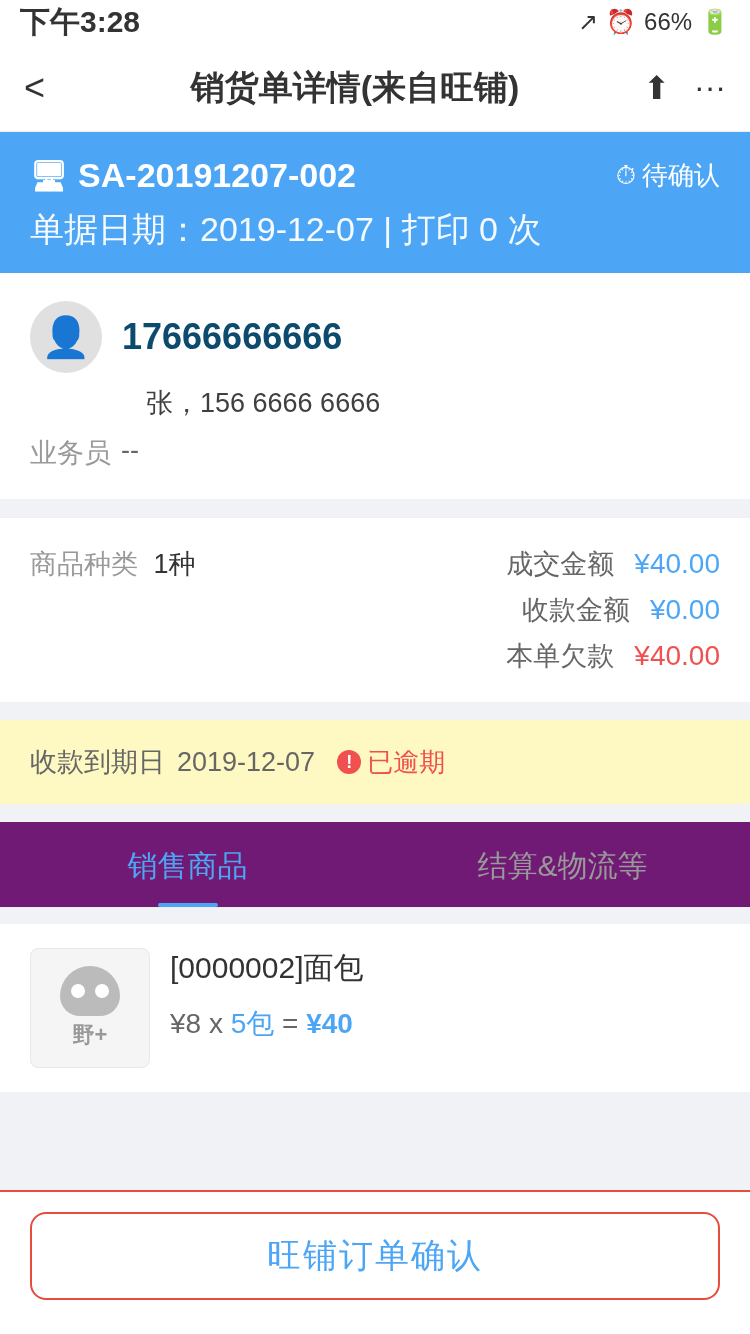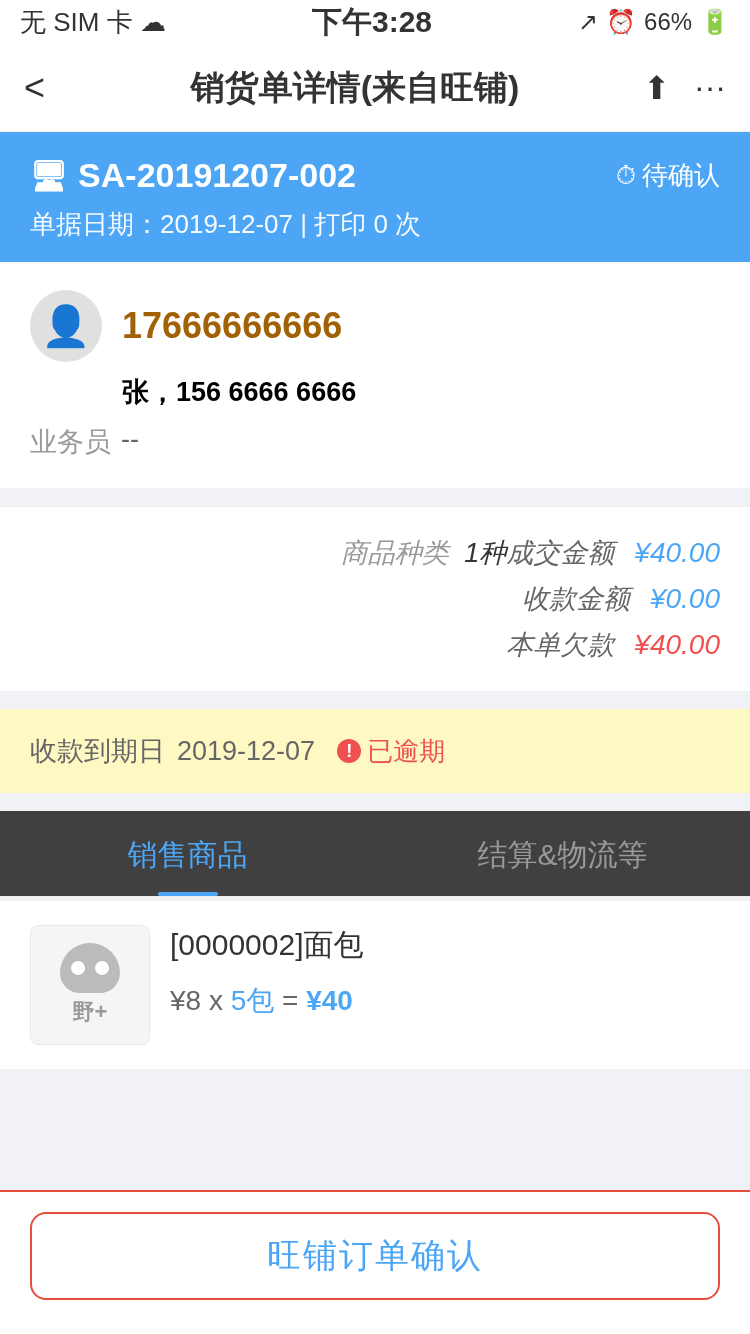--- a/index.html
+++ b/index.html
@@ -90,21 +90,21 @@
     }
     .order-status {
       display: flex;
       align-items: center;
       gap: 6px;
       color: #fff;
       font-size: 26px;
     }
     .order-date {
       color: #fff;
-      font-size: 26px;
+      font-size: 34px;
       opacity: 0.95;
     }
 
     
     .customer-section {
       background: #fff;
       padding: 28px 30px;
       margin-bottom: 18px;
     }
     .customer-top {
@@ -121,28 +121,27 @@
       display: flex;
       align-items: center;
       justify-content: center;
       font-size: 40px;
       color: #999;
       flex-shrink: 0;
     }
     .customer-name {
       font-size: 36px;
       font-weight: 600;
-      color: #a16207;
+      color: #0c4a6e;
     }
     .customer-info {
       font-size: 27px;
-      color: #000000;
+      color: #404040;
       margin-bottom: 14px;
-      margin-left: 92px;
-      font-weight: bold;
+      margin-left: 116px;
     }
     .customer-meta {
       display: flex;
       gap: 60px;
       font-size: 27px;
       color: #666;
       margin-left: 0;
     }
     .meta-item { display: flex; gap: 10px; }
     .meta-label { color: #999; }
@@ -155,23 +154,22 @@
     }
 
     
     .summary-section {
       background: #fff;
       padding: 28px 30px;
       margin-bottom: 18px;
     }
     .summary-row {
       display: flex;
-      justify-content: flex-end;
+      justify-content: space-between;
       align-items: flex-start;
-      font-style: italic;
     }
     .summary-left { font-size: 27px; color: #666; }
     .summary-label { color: #999; margin-right: 8px; }
     .summary-value { color: #333; }
     .summary-right {
       display: flex;
       flex-direction: column;
       align-items: flex-end;
       gap: 10px;
     }
@@ -213,22 +211,22 @@
       color: #fff;
       font-size: 18px;
       display: inline-flex;
       align-items: center;
       justify-content: center;
       font-weight: 700;
     }
 
     
     .tabs-section {
-      background: #404040;
-      margin-bottom: 4px;
+      background: #701a75;
+      margin-bottom: 16px;
     }
     .tabs {
       display: flex;
       border-bottom: 1px solid #eee;
     }
     .tab {
       flex: 1;
       text-align: center;
       padding: 24px 0 20px;
       font-size: 30px;
@@ -345,23 +343,20 @@
       display: flex;
       align-items: center;
       justify-content: center;
       letter-spacing: 2px;
     }
   </style>
 </head>
 <body>
 
 <div class="status-bar">
-  <div class="status-left">
-    <span>无 SIM 卡 ☁</span>
-  </div>
   <div class="status-center">下午3:28</div>
   <div class="status-right">
     <span>↗</span>
     <span>⏰</span>
     <span>66%</span>
     <span>🔋</span>
   </div>
 </div>
 
 <div class="nav-bar">

